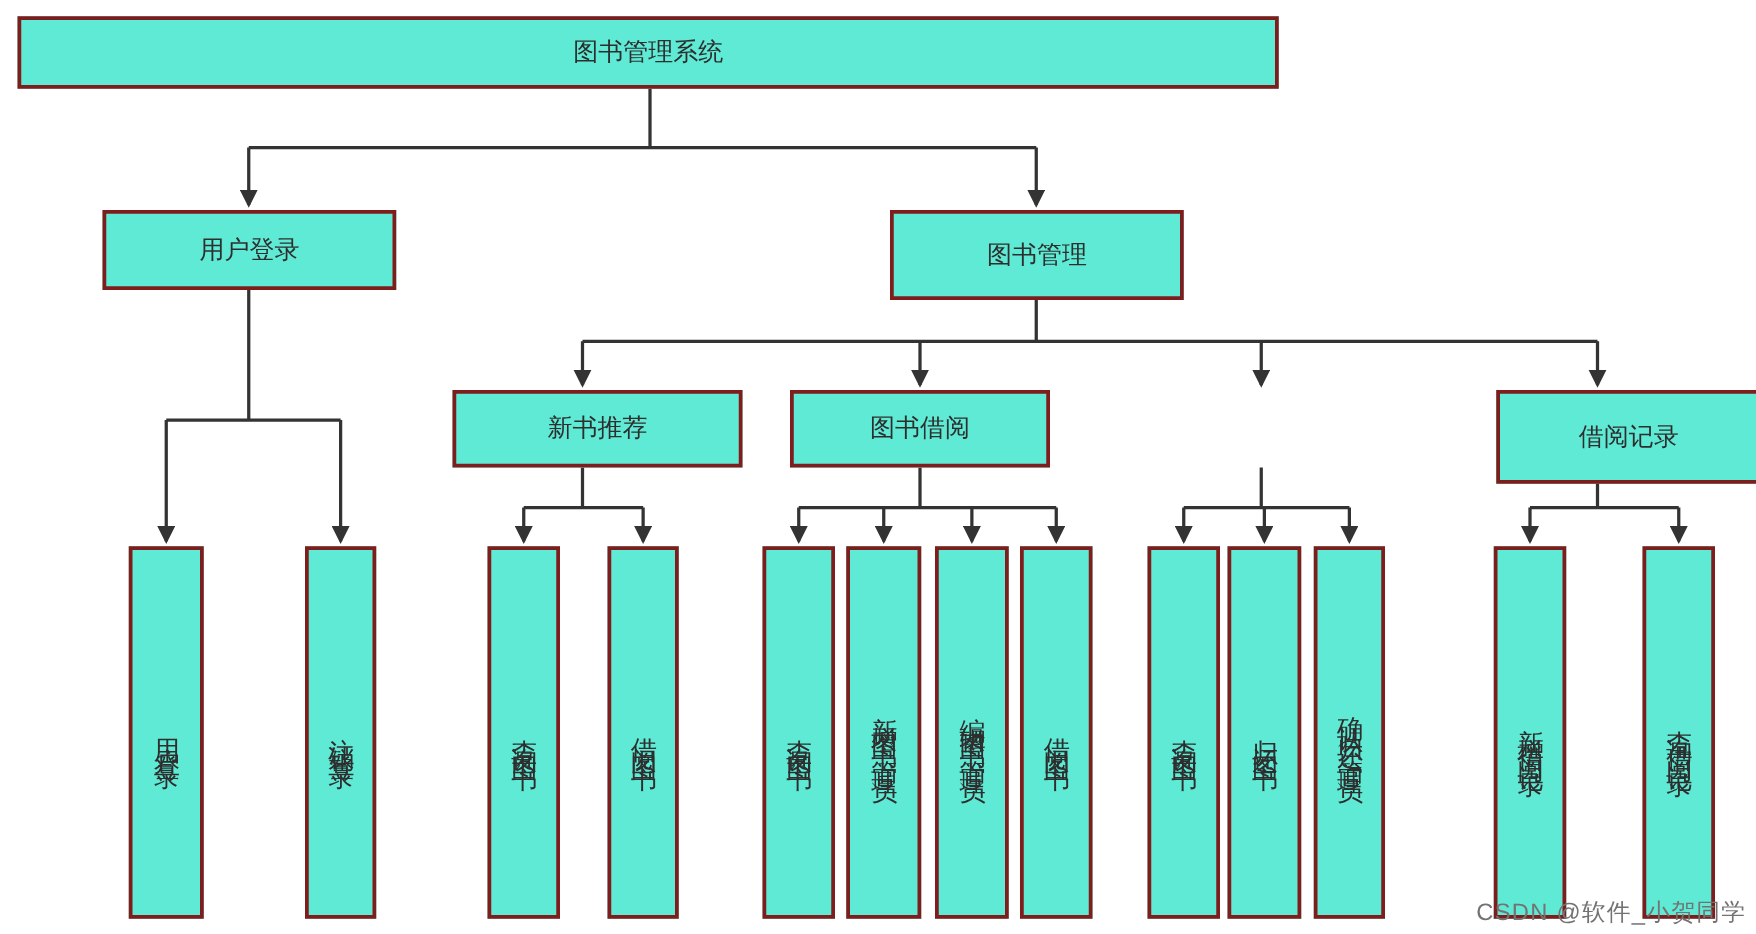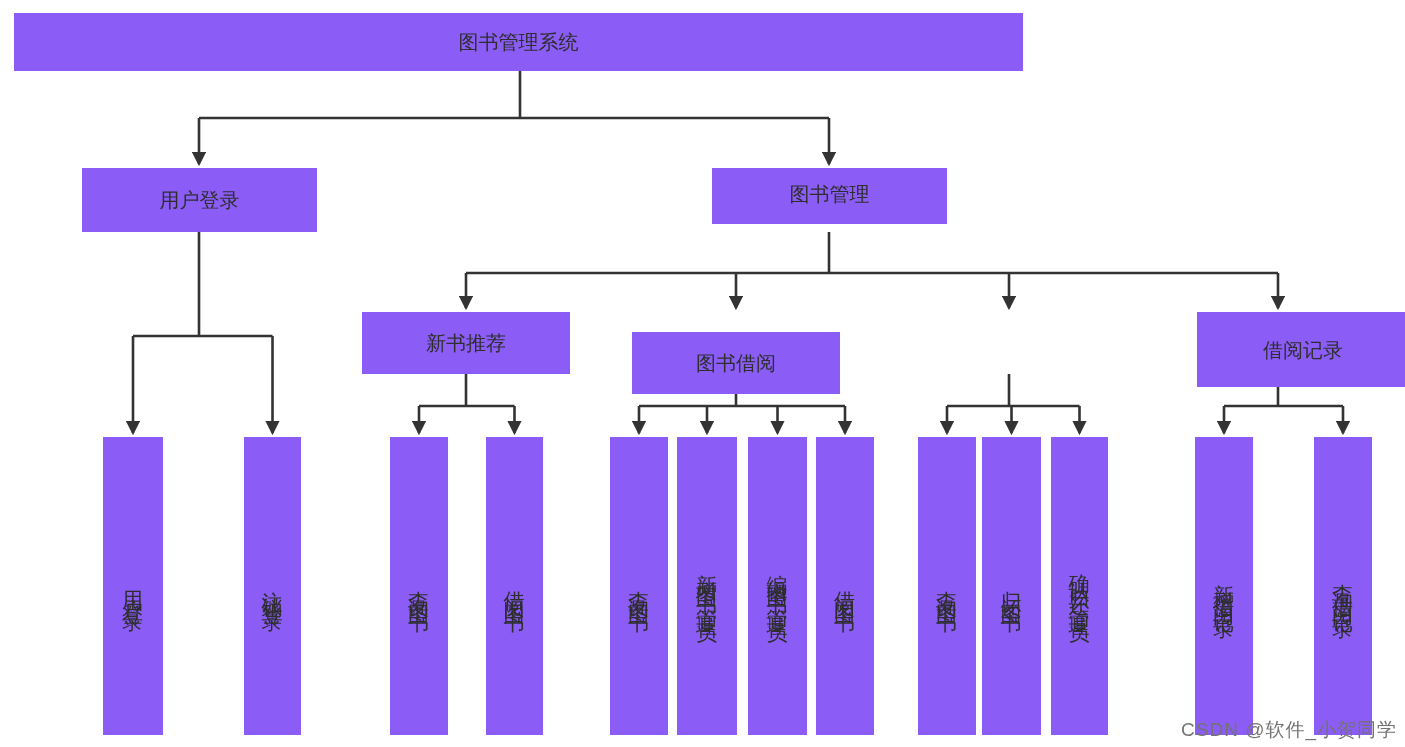--- a/index.html
+++ b/index.html
@@ -7,22 +7,22 @@
   .stage{
     position:relative;
     width:1405px;height:747px;
     background:#ffffff;
     overflow:hidden;
   }
   .connectors{position:absolute;left:0;top:0;width:1405px;height:747px;}
   .node{
     position:absolute;
     box-sizing:border-box;
-    border:3px solid #8b5cf6;
-    background:#8b5cf6;
+    border:3px solid #7f1d1d;
+    background:#5eead4;
     display:flex;
     align-items:center;
     justify-content:center;
     color:#2e2e2e;
     font-size:20px;
     text-align:center;
     line-height:1.2;
     z-index:2;
   }
   .vnode{
@@ -94,24 +94,24 @@
       <path d="M1278,374 V406"></path>
       <path d="M1224,406 H1343"></path>
       <path d="M1224,406 V433" marker-end="url(#arrow)"></path>
       <path d="M1343,406 V433" marker-end="url(#arrow)"></path>
     </g>
   </svg>
 
   <div class="node" style="left:14px;top:13px;width:1009px;height:58px;">图书管理系统</div>
 
   <div class="node" style="left:82px;top:168px;width:235px;height:64px;">用户登录</div>
-  <div class="node" style="left:712px;top:168px;width:235px;height:56px;font-family:Liberation Mono, monospace;">图书管理</div>
+  <div class="node" style="left:712px;top:168px;width:235px;height:72px;">图书管理</div>
 
-  <div class="node" style="left:362px;top:312px;width:208px;height:62px;font-family:Liberation Serif, serif;">新书推荐</div>
-  <div class="node" style="left:632px;top:312px;width:208px;height:62px;margin-top:20px;">图书借阅</div>
+  <div class="node" style="left:362px;top:312px;width:232px;height:62px;font-family:Liberation Serif, serif;">新书推荐</div>
+  <div class="node" style="left:632px;top:312px;width:208px;height:62px;">图书借阅</div>
   <div class="node" style="left:1172px;top:312px;width:212px;height:75px;margin-left:25px;">借阅记录</div>
 
   <div class="node vnode" style="left:103px;top:437px;width:60px;height:298px;">用户登录</div>
   <div class="node vnode" style="left:244px;top:437px;width:57px;height:298px;">注销登录</div>
 
   <div class="node vnode" style="left:390px;top:437px;width:58px;height:298px;">查询图书</div>
   <div class="node vnode" style="left:486px;top:437px;width:57px;height:298px;">借阅图书</div>
 
   <div class="node vnode" style="left:610px;top:437px;width:58px;height:298px;">查询图书</div>
   <div class="node vnode" style="left:677px;top:437px;width:60px;height:298px;">新增图书（管理员）</div>

